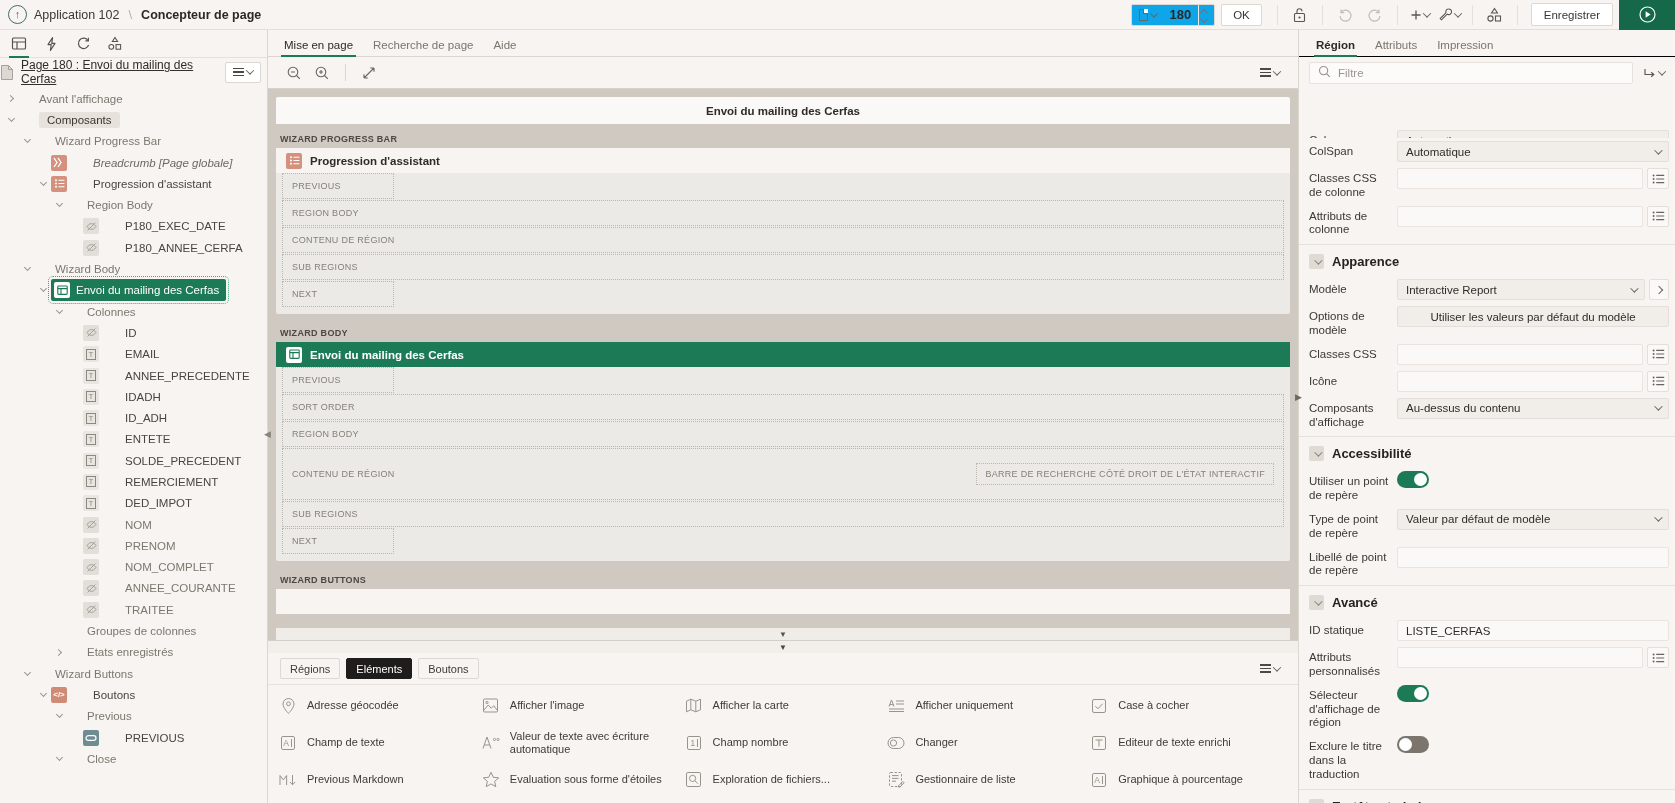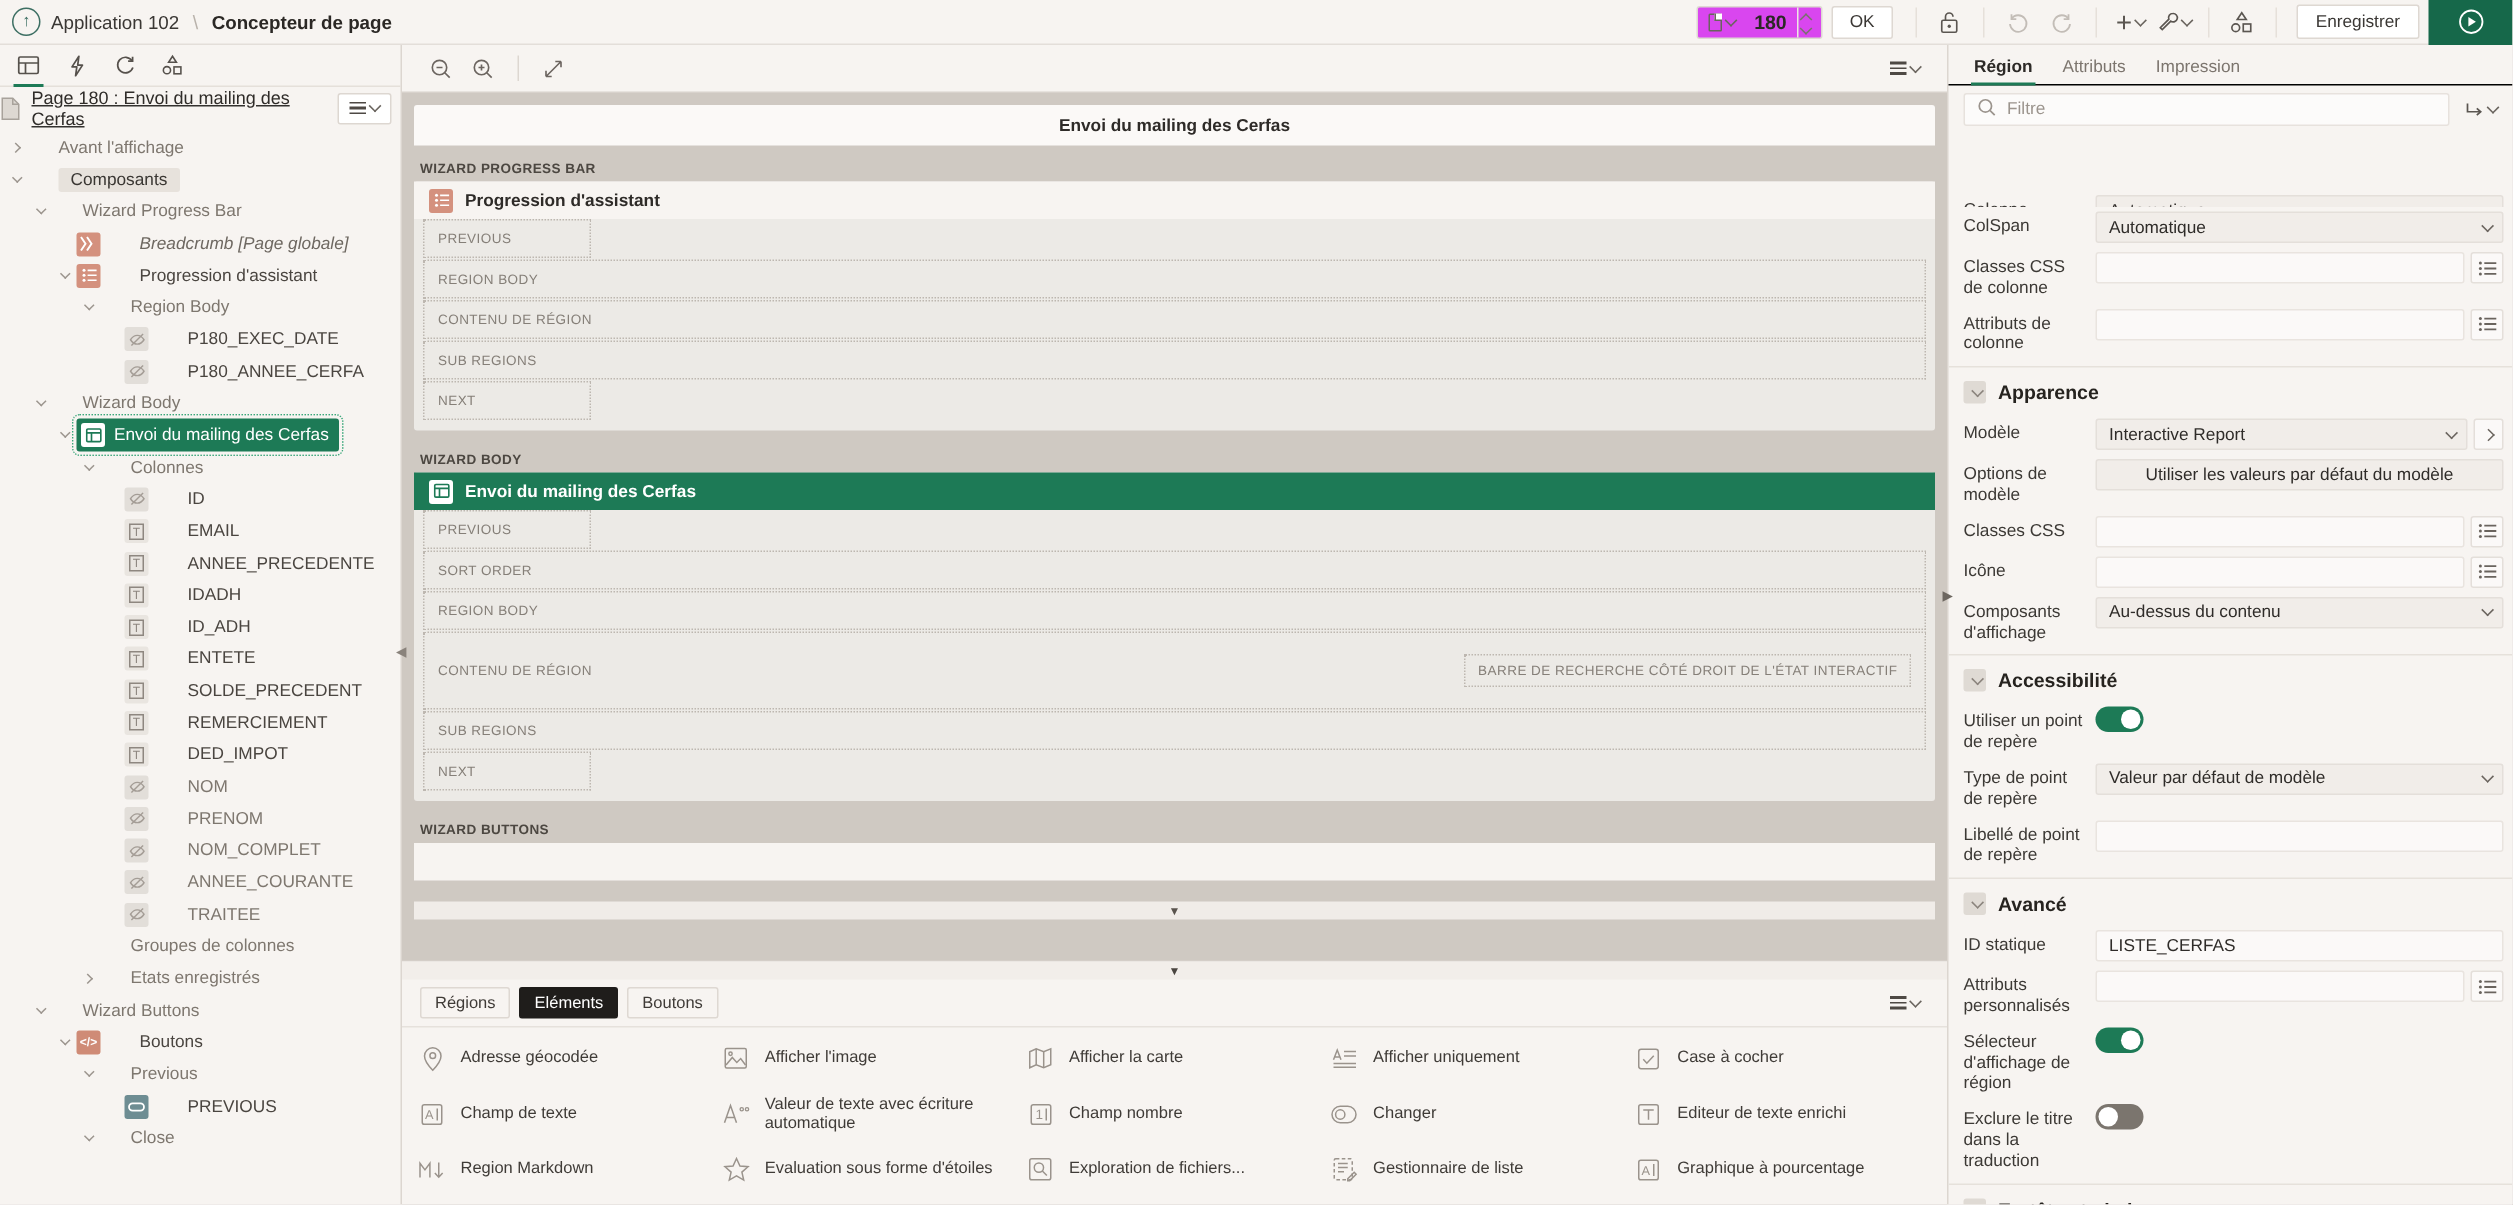--- a/index.html
+++ b/index.html
@@ -30,21 +30,21 @@
     display: flex; align-items: center; justify-content: center;
     color: #3d6f63; font-size: 11px; line-height: 1;
   }
   .crumb { font-size: 12.5px; color: #3a3734; }
   .crumb-sep { color: #b9b2ab; font-size: 13px; padding: 0 2px; }
   .crumb-strong { font-size: 12.5px; color: #2b2825; font-weight: 600; }
 
   .hdr-right { margin-left: auto; display: flex; align-items: center; height: 30px; }
   .pg-stepper {
     display: flex; align-items: center; height: 22px;
-    border: 1px solid #ded8d2; background: #d946ef; border-radius: 2px;
+    border: 1px solid #ded8d2; background: #0ea5e9; border-radius: 2px;
     margin-right: 6px;
   }
   .pg-icon { display: flex; align-items: center; gap: 3px; padding: 0 5px 0 7px; color: #5b5651; }
   .doc-glyph { width: 9px; height: 12px; border: 1.2px solid #6a645e; border-radius: 1px; position: relative; }
   .doc-glyph:after { content: ""; position: absolute; right: -1px; top: -1px; width: 4px; height: 4px; background: #fff; border-left: 1.2px solid #6a645e; border-bottom: 1.2px solid #6a645e; }
   .chev { width: 6px; height: 6px; border-right: 1.3px solid #6a645e; border-bottom: 1.3px solid #6a645e; transform: rotate(45deg) translate(-1px,-1px); }
   .pg-val { font-size: 13px; font-weight: 600; color: #2b2825; padding: 0 7px; min-width: 34px; text-align: right; }
   .spin { display: flex; flex-direction: column; justify-content: center; gap: 4px; padding: 0 6px 0 2px; border-left: 1px solid #ece7e2; height: 100%; }
   .spin i { display: block; width: 7px; height: 4px; position: relative; }
   .spin i:before { content:""; position:absolute; left:0; top:1px; width:5px; height:5px; border-left:1.2px solid #78726c; border-top:1.2px solid #78726c; transform: rotate(45deg); }
@@ -574,20 +574,25 @@
             <span class="tw">
               <span class="carL"></span>
             </span>
             <span class="tlabel mut">Close</span>
           </div>
         </div>
       <div class="collapse-handle">◀</div>
     </div>
 
     <div class="center">
+      <div class="ctabs" id="ctabs">
+          <div class="ctab sel">Mise en page</div>
+          <div class="ctab">Recherche de page</div>
+          <div class="ctab">Aide</div>
+        </div>
 
       <div class="ctools">
         <div class="ctool">
           <svg width="16" height="16" viewBox="0 0 16 16">
               <circle cx="7" cy="7" r="4.8" fill="none" stroke="currentColor" stroke-width="1.1"></circle>
               <path d="M10.5 10.5l3.3 3.3M5 7h4" stroke="currentColor" stroke-width="1.1"></path>
             </svg>
         </div>
         <div class="ctool">
           <svg width="16" height="16" viewBox="0 0 16 16">
@@ -800,21 +805,21 @@
               </span>
               <span class="gl">Editeur de texte enrichi</span>
             </div>
             <div class="gitem">
               <span class="gi">
                 <svg width="19" height="14" viewBox="0 0 19 14">
                   <path d="M1 12V2.5l3.3 4.4L7.6 2.5V12" fill="none" stroke="currentColor" stroke-width="1"></path>
                   <path d="M13.5 2v9.5M10.9 9l2.6 2.8L16.1 9" fill="none" stroke="currentColor" stroke-width="1"></path>
                 </svg>
               </span>
-              <span class="gl">Region Markdown</span>
+              <span class="gl">Previous Markdown</span>
             </div>
             <div class="gitem">
               <span class="gi">
                 <svg width="18" height="17" viewBox="0 0 18 17">
                   <path d="M9 1.3l2.3 5 5.4.5-4.1 3.6 1.2 5.3L9 12.9l-4.8 2.8 1.2-5.3L1.3 6.8l5.4-.5z" fill="none" stroke="currentColor" stroke-width="1"></path>
                 </svg>
               </span>
               <span class="gl">Evaluation sous forme d'étoiles</span>
             </div>
             <div class="gitem">

